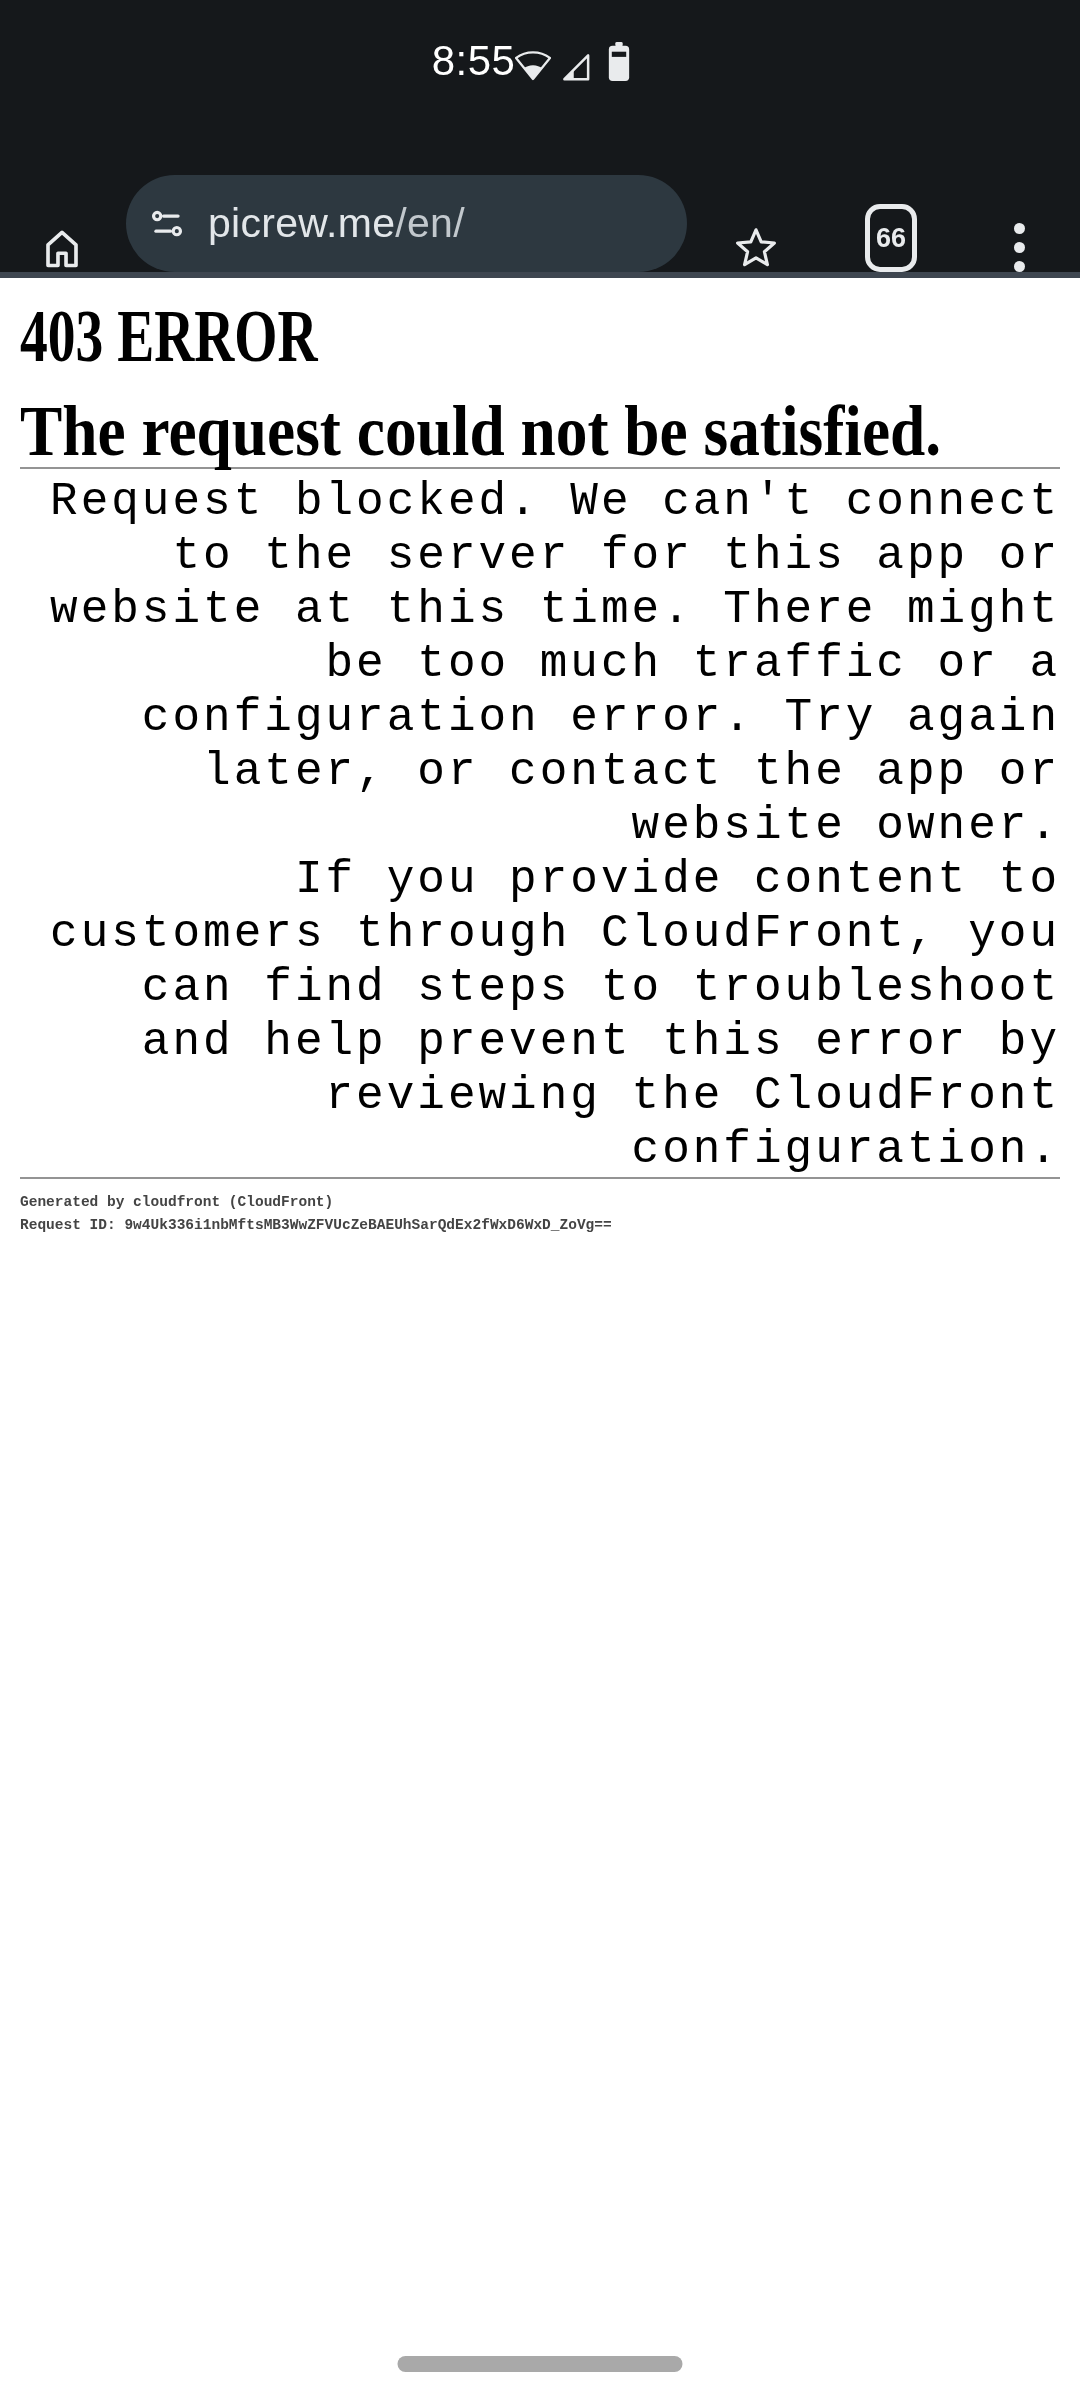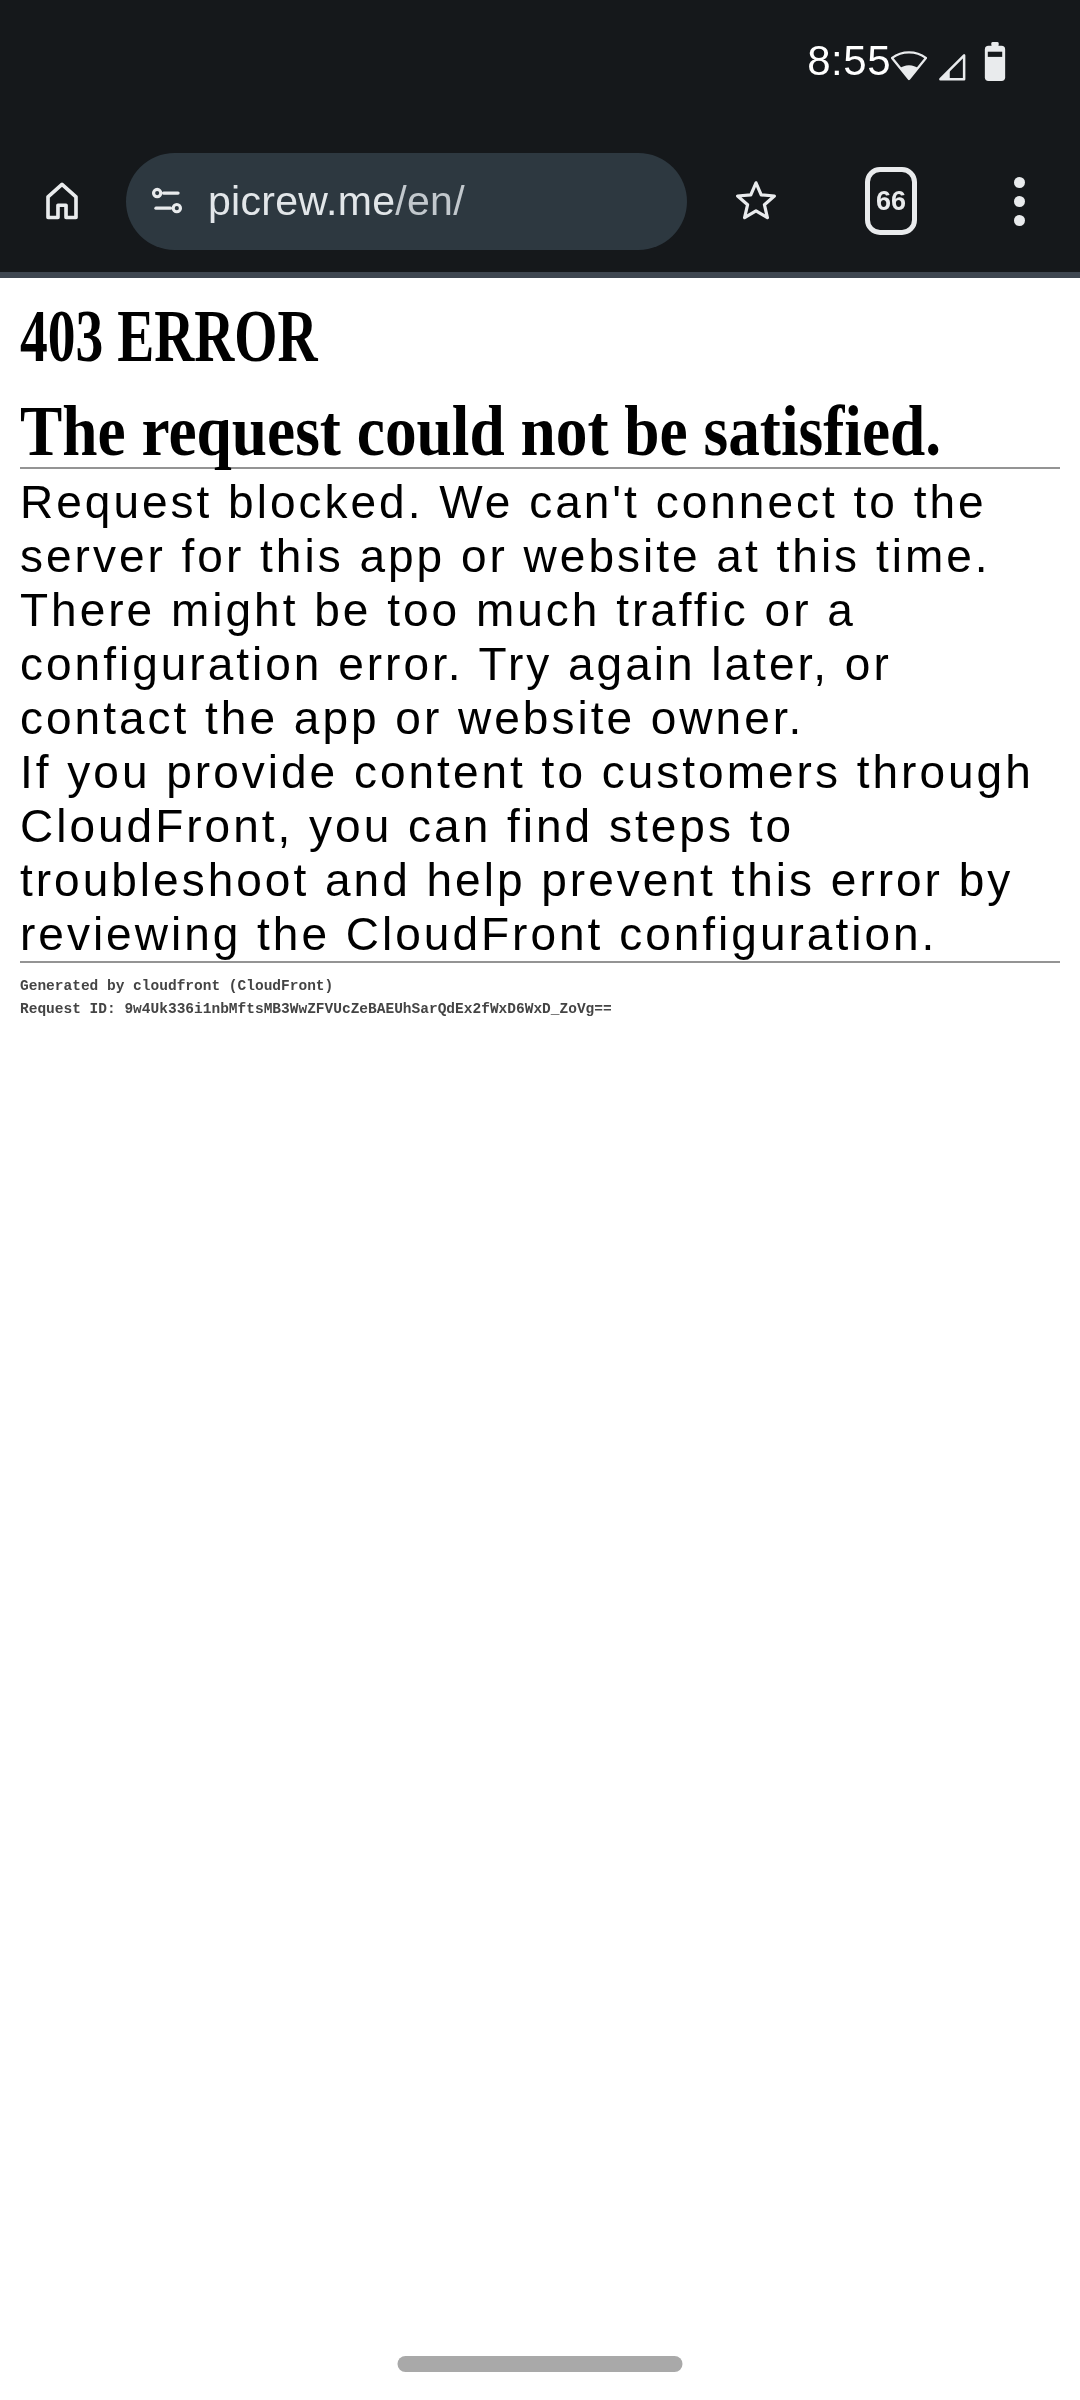--- a/index.html
+++ b/index.html
@@ -8,32 +8,32 @@
     width:1080px;height:2400px;
     background:var(--page-bg,#ffffff);
     overflow:hidden;
     font-family:"Liberation Sans",sans-serif;
   }
   
   .chrome-top{background:var(--chrome-bg,#15181B);}
   .status-bar{
     height:70px;
     padding:26px 73px 0 56px;
-    display:flex;align-items:center;justify-content:flex-end;
+    display:flex;align-items:center;justify-content:center;
     color:#ffffff;
   }
   .status-time{font-size:42px;font-weight:500;letter-spacing:.5px;}
   .status-icons{display:flex;align-items:flex-end;gap:0;color:var(--icon,#E9EBED);}
   .icon-wifi{width:36px;height:35px;margin-right:8px;}
   .icon-signal{width:32px;height:30px;margin-right:16px;}
   .icon-battery{width:24px;height:39px;}
 
   .toolbar{
     height:176px;box-sizing:border-box;padding-top:34px;
-    display:flex;align-items:center;
+    display:flex;align-items:flex-end;
     padding-left:39px;
     color:var(--icon,#E9EBED);
   }
   .home-btn{width:46px;height:46px;flex:none;}
   .omnibox{
     margin-left:41px;flex:none;
     width:561px;height:97px;border-radius:50px;
     background:var(--omnibox-bg,#2D3840);
     display:flex;align-items:center;
     padding-left:22px;box-sizing:border-box;
@@ -72,22 +72,22 @@
     font-size:72px;font-weight:700;line-height:72px;
     transform:scaleX(.88);transform-origin:left;white-space:nowrap;
   }
   .content hr{
     margin:0;border:none;border-top:2px solid var(--hr,#949494);
   }
   .hr-top{margin-top:0;}
   .hr-bottom{margin-top:14px;}
   .body-text{
     margin-top:6px;
-    font-family:Liberation Sans, sans-serif;
-    font-size:46px;line-height:54px;letter-spacing:3px;
+    font-family:Liberation Mono, monospace;
+    font-size:46px;line-height:54px;letter-spacing:3px;text-align:right;
   }
   .body-text p{margin:0;}
   .cf-footer{
     margin:12px 0 0;
     font-family:"Liberation Mono",monospace;
     font-size:14.5px;line-height:23px;
     color:var(--footer-text,#444444);
     font-weight:bold;
   }
   .cf-footer span{display:block;white-space:pre;}

